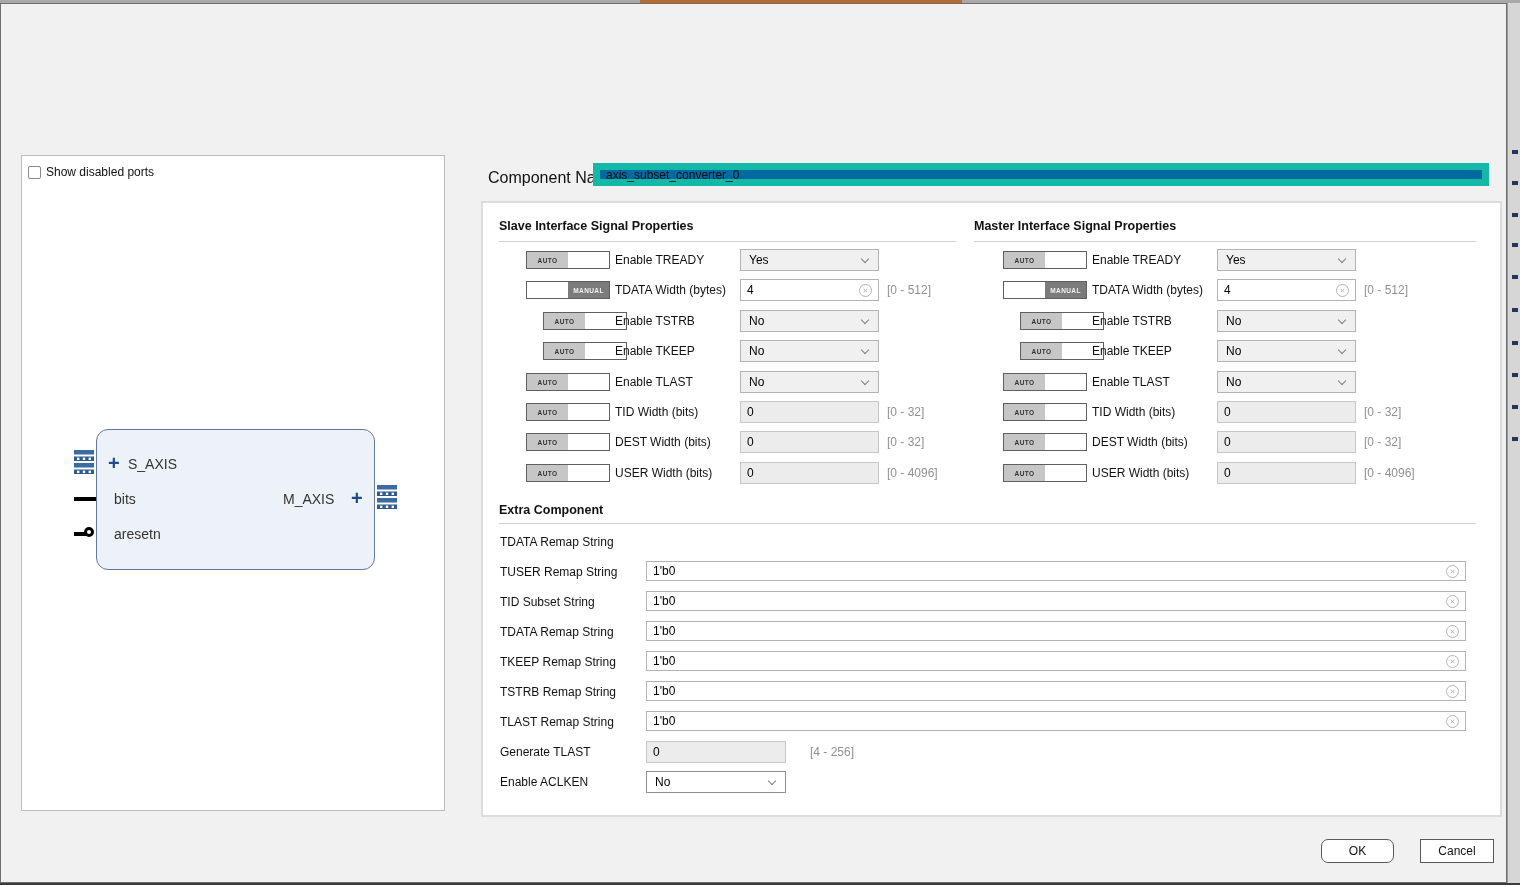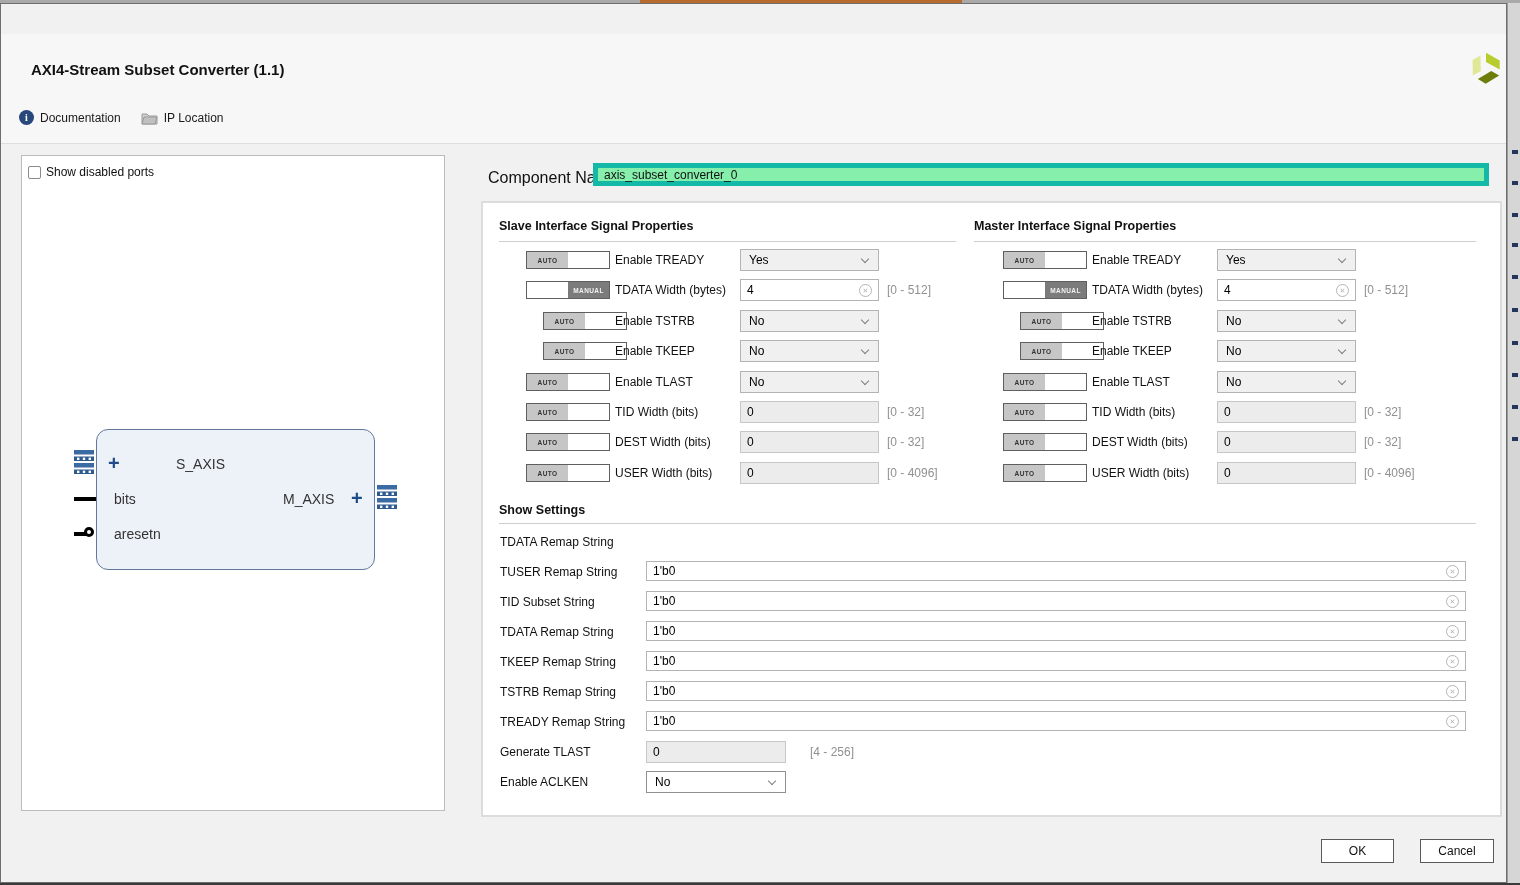--- a/index.html
+++ b/index.html
@@ -45,22 +45,22 @@
   #ip-block{position:absolute;left:74px;top:273px;width:279px;height:141px;
     background:#edf2f9;border:1.5px solid #63799b;border-radius:12px;}
   .port-text{position:absolute;font-size:14px;color:#333;}
   .plus{position:absolute;font-size:20px;font-weight:bold;color:#1f4d8a;line-height:16px;}
   .stub{position:absolute;background:#000;}
   .nring{position:absolute;width:10px;height:10px;border:3px solid #000;border-radius:50%;background:#fff;}
   .busicon{position:absolute;}
 
   
   #comp-label{left:487px;top:165px;font-size:16px;color:#111;}
-  #comp-field{left:592px;top:159px;width:896px;height:23px;background:#86efac;
-    border:5px solid #14b8a6;font-size:12px;color:#111;display:flex;align-items:center;padding-left:6px;}
+  #comp-field{left:592px;top:159px;width:896px;height:23px;background:#0369a1;
+    border:7px solid #14b8a6;font-size:12px;color:#111;display:flex;align-items:center;padding-left:6px;}
 
   
   #panel{left:480px;top:197px;width:1021px;height:616px;background:#fff;border:2px solid #dcdcdc;}
   .sec-title{position:absolute;font-size:12.5px;font-weight:bold;color:#111;}
   .sec-rule{position:absolute;height:1px;background:#cfcfcf;}
 
   
   .mode-btn{position:absolute;width:84px;height:18px;border:1px solid #5f5f5f;background:#fff;display:flex;}
   .mode-btn .half{flex:1;display:flex;align-items:center;justify-content:center;
     font-size:6.5px;font-weight:bold;letter-spacing:.4px;}
@@ -81,21 +81,21 @@
   .inp.focused{border:2px solid #2b57a5;}
   .clear{position:absolute;right:6px;top:50%;margin-top:-6.5px;width:13px;height:13px;
     border:1px solid #b5b5b5;border-radius:50%;color:#b5b5b5;font-size:7px;
     line-height:11px;text-align:center;}
   .caret{display:inline-block;width:1px;height:13px;background:#000;margin-left:1px;}
   .range{position:absolute;font-size:12px;color:#909090;line-height:22px;white-space:nowrap;}
 
   
   .btn{position:absolute;height:24px;background:#fff;border:1px solid #5a5a5a;
     font-size:12px;color:#111;display:flex;align-items:center;justify-content:center;}
-  #ok-btn{left:1320px;top:835px;width:73px;}
+  #ok-btn{left:1320px;top:835px;width:73px;border-radius:7px;}
   #cancel-btn{left:1419px;top:835px;width:74px;}
 </style>
 </head>
 <body>
 
 <div id="top-strip" class="abs">
   <div class="orange"></div>
 </div>
 <div id="right-strip" class="abs">
     <div class="dash" style="top: 147px;"></div>
@@ -107,41 +107,20 @@
     <div class="dash" style="top: 338px;"></div>
     <div class="dash" style="top: 370px;"></div>
     <div class="dash" style="top: 402px;"></div>
     <div class="dash" style="top: 434px;"></div>
   </div>
 <div id="bottom-strip" class="abs"></div>
 
 <div id="dialog" class="abs">
 
 
-  <div id="header" class="abs">
-    <div id="ip-title">AXI4-Stream Subset Converter (1.1)</div>
-    <div id="links">
-      <div class="link-item">
-        <span class="info-circle">i</span>
-        <span class="txt">Documentation</span>
-      </div>
-      <div class="link-item">
-        <svg width="17" height="14" viewBox="0 0 17 14">
-          <path d="M1 3 h5 l2 2 h8 v8 h-15 z" fill="#cfcfcf" stroke="#9b9b9b" stroke-width="1"></path>
-          <path d="M3 6 h13 l-2 7 h-13 z" fill="#c0c0c0" stroke="#9b9b9b" stroke-width="1"></path>
-        </svg>
-        <span class="txt">IP Location</span>
-      </div>
-    </div>
-    <svg id="big-logo" viewBox="0 0 100 100">
-      <path d="M50 10 L86 30 L86 54 L50 34 Z" fill="#b9cc2e"></path>
-      <path d="M50 10 L86 30 L86 54 L50 34 Z" transform="rotate(120 50 50)" fill="#6e7c0a"></path>
-      <path d="M50 10 L86 30 L86 54 L50 34 Z" transform="rotate(240 50 50)" fill="#e0e795"></path>
-    </svg>
-  </div>
 
   <div id="left-panel" class="abs">
     <div id="show-ports">
       <span class="box"></span>
       <span class="lbl">Show disabled ports</span>
     </div>
 
     <svg class="busicon" style="left:52px;top:294px;" width="20" height="28" viewBox="0 0 20 28">
       <rect x="0" y="0" width="20" height="4.5" fill="#3b6ba3"></rect>
       <rect x="0" y="6.5" width="20" height="4.5" fill="#2f5a8f"></rect>
@@ -168,39 +147,39 @@
         <rect x="14.6" y="7.6" width="2.4" height="2.4" fill="#fff"></rect>
       <rect x="0" y="13" width="20" height="4.5" fill="#3b6ba3"></rect>
       <rect x="0" y="19.5" width="20" height="4.5" fill="#2f5a8f"></rect>
       <rect x="3" y="20.6" width="2.4" height="2.4" fill="#fff"></rect>
         <rect x="8.8" y="20.6" width="2.4" height="2.4" fill="#fff"></rect>
         <rect x="14.6" y="20.6" width="2.4" height="2.4" fill="#fff"></rect>
     </svg>
 
     <div id="ip-block">
       <span class="plus" style="left:11px;top:25px;">+</span>
-      <span class="port-text" style="left:31px;top:26px;margin-left:48px;">S_AXIS</span>
+      <span class="port-text" style="left:31px;top:26px;">S_AXIS</span>
       <span class="port-text" style="left:17px;top:61px;">bits</span>
       <span class="port-text" style="left:17px;top:96px;">aresetn</span>
       <span class="port-text" style="left:186px;top:61px;">M_AXIS</span>
       <span class="plus" style="left:254px;top:60px;">+</span>
     </div>
   </div>
 
   <span id="comp-label" class="abs">Component Name</span>
   <div id="comp-field" class="abs">
     <span>axis_subset_converter_0</span>
   </div>
 
   <div id="panel" class="abs">
     <span class="sec-title" style="left:16px;top:16px;">Slave Interface Signal Properties</span>
     <div class="sec-rule" style="left:16px;top:38px;width:457px;"></div>
     <span class="sec-title" style="left:491px;top:16px;">Master Interface Signal Properties</span>
     <div class="sec-rule" style="left:491px;top:38px;width:502px;"></div>
-    <span class="sec-title" style="left:16px;top:300px;">Show Settings</span>
+    <span class="sec-title" style="left:16px;top:300px;">Extra Component</span>
     <div class="sec-rule" style="left:16px;top:320px;width:977px;"></div>
   <div class="mode-btn mode-auto" style="left: 43px; top: 48px;">
         <div class="half l">AUTO</div>
         <div class="half r"></div>
       </div>
       <div class="plabel" style="left: 132px; top: 46px;">Enable TREADY</div>
       <div class="sel" style="width: 139px; left: 257px; top: 46px;">
         <div class="" style="position: relative;">Yes</div>
         <div class="chev"></div>
       </div>
@@ -360,21 +339,21 @@
       <div class="plabel" style="left: 17px; top: 448px;">TKEEP Remap String</div>
       <div class="inp" style="width: 820px; left: 163px; top: 448px; height: 20px;">
         <div class="" style="position: relative;">1'b0</div>
         <div class="clear">✕</div>
       </div>
       <div class="plabel" style="left: 17px; top: 478px;">TSTRB Remap String</div>
       <div class="inp" style="width: 820px; left: 163px; top: 478px; height: 20px;">
         <div class="" style="position: relative;">1'b0</div>
         <div class="clear">✕</div>
       </div>
-      <div class="plabel" style="left: 17px; top: 508px;">TREADY Remap String</div>
+      <div class="plabel" style="left: 17px; top: 508px;">TLAST Remap String</div>
       <div class="inp" style="width: 820px; left: 163px; top: 508px; height: 20px;">
         <div class="" style="position: relative;">1'b0</div>
         <div class="clear">✕</div>
       </div>
       <div class="plabel" style="left: 17px; top: 538px;">Generate TLAST</div>
       <div class="inp disabled" style="width: 140px; left: 163px; top: 538px;">
         <div class="" style="position: relative;">0</div>
       </div>
       <div class="range" style="left: 327px; top: 538px;">[4 - 256]</div>
       <div class="plabel" style="left: 17px; top: 568px;">Enable ACLKEN</div>

